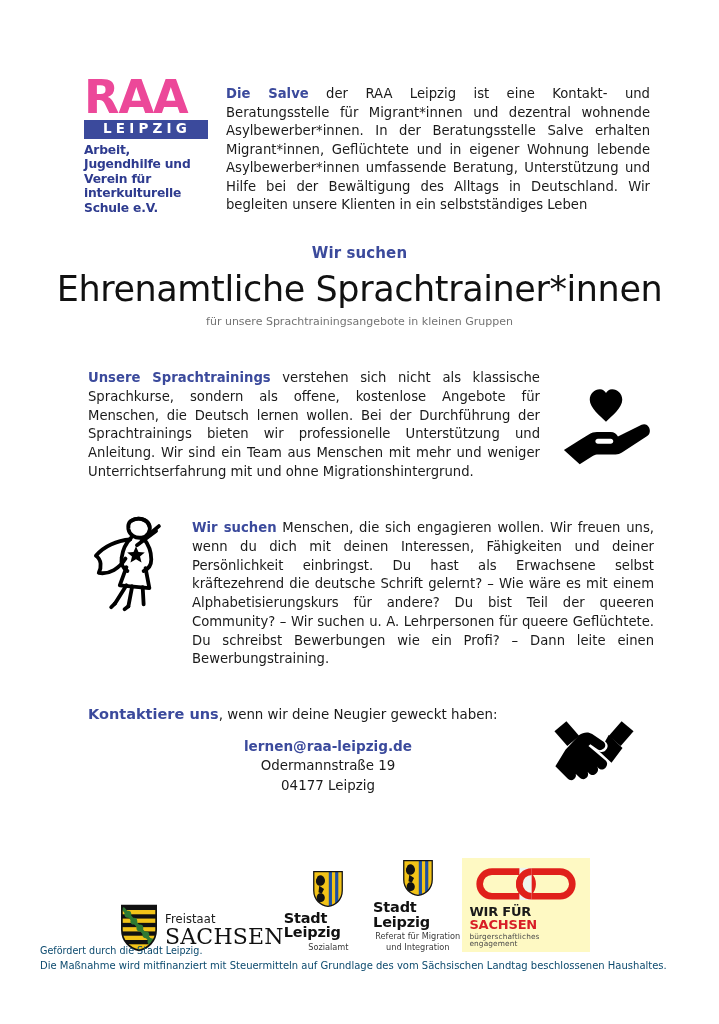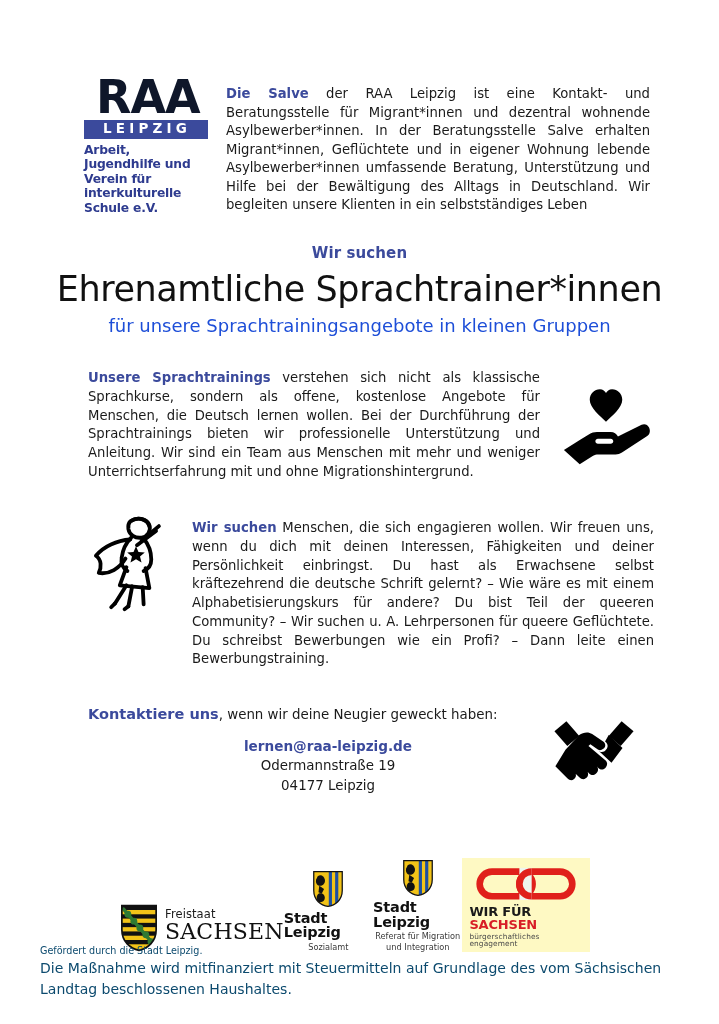--- a/index.html
+++ b/index.html
@@ -41,22 +41,22 @@
     width: 124px;
     flex: 0 0 124px;
     padding-top: 4px;
   }
   .raa-wordmark {
     font-family: "DejaVu Sans", "Liberation Sans", sans-serif;
     font-weight: bold;
     font-size: 46px;
     line-height: 0.92;
     letter-spacing: -1px;
-    color: #0f172a;
-    margin: 0 0 2px 12px;
+    color: #ec4899;
+    margin: 0 0 2px 0;
   }
   .raa-bar {
     background: #3b4a9c;
     color: #ffffff;
     font-size: 13.5px;
     font-weight: bold;
     letter-spacing: 4.2px;
     text-align: center;
     padding: 2px 0 3px 2px;
     line-height: 1;
@@ -95,22 +95,22 @@
   }
   .headline {
     font-size: 35px;
     font-weight: normal;
     letter-spacing: -0.4px;
     color: #111111;
     margin: 0 0 7px 0;
     line-height: 1.05;
   }
   .subhead {
-    font-size: 18px;
-    color: #1d4ed8;
+    font-size: 11px;
+    color: #737373;
     margin: 0;
   }
 
   
   .sec-trainings {
     position: absolute;
     left: 88px;
     top: 356px;
     width: 566px;
     display: flex;
@@ -192,21 +192,21 @@
   
   .logo-strip {
     position: absolute;
     left: 120px;
     top: 858px;
     width: 470px;
     display: flex;
     align-items: flex-end;
     justify-content: space-between;
   }
-  .logo-item { display: flex; align-items: center; }
+  .logo-item { display: flex; align-items: flex-end; }
 
   .sachsen { gap: 7px; }
   .sachsen-txt { line-height: 1; padding-bottom: 4px; }
   .sachsen-txt .t1 {
     font-size: 11.5px;
     color: #1a1a1a;
     letter-spacing: 0.1px;
     display: block;
     margin-bottom: 1px;
   }
@@ -261,21 +261,21 @@
 
   
   .funding {
     position: absolute;
     left: 40px;
     top: 944px;
     width: 639px;
     color: #0c4a6e;
   }
   .funding .f1 { font-size: 9.6px; line-height: 1.5; }
-  .funding .f2 { font-size: 14px; line-height: 1.5; }
+  .funding .f2 { font-size: 10px; line-height: 1.5; }
 </style>
 </head>
 <body>
 
 <div class="page">
 
   <div class="header">
 
     <div class="raa-logo">
       <div class="raa-wordmark">RAA</div>

